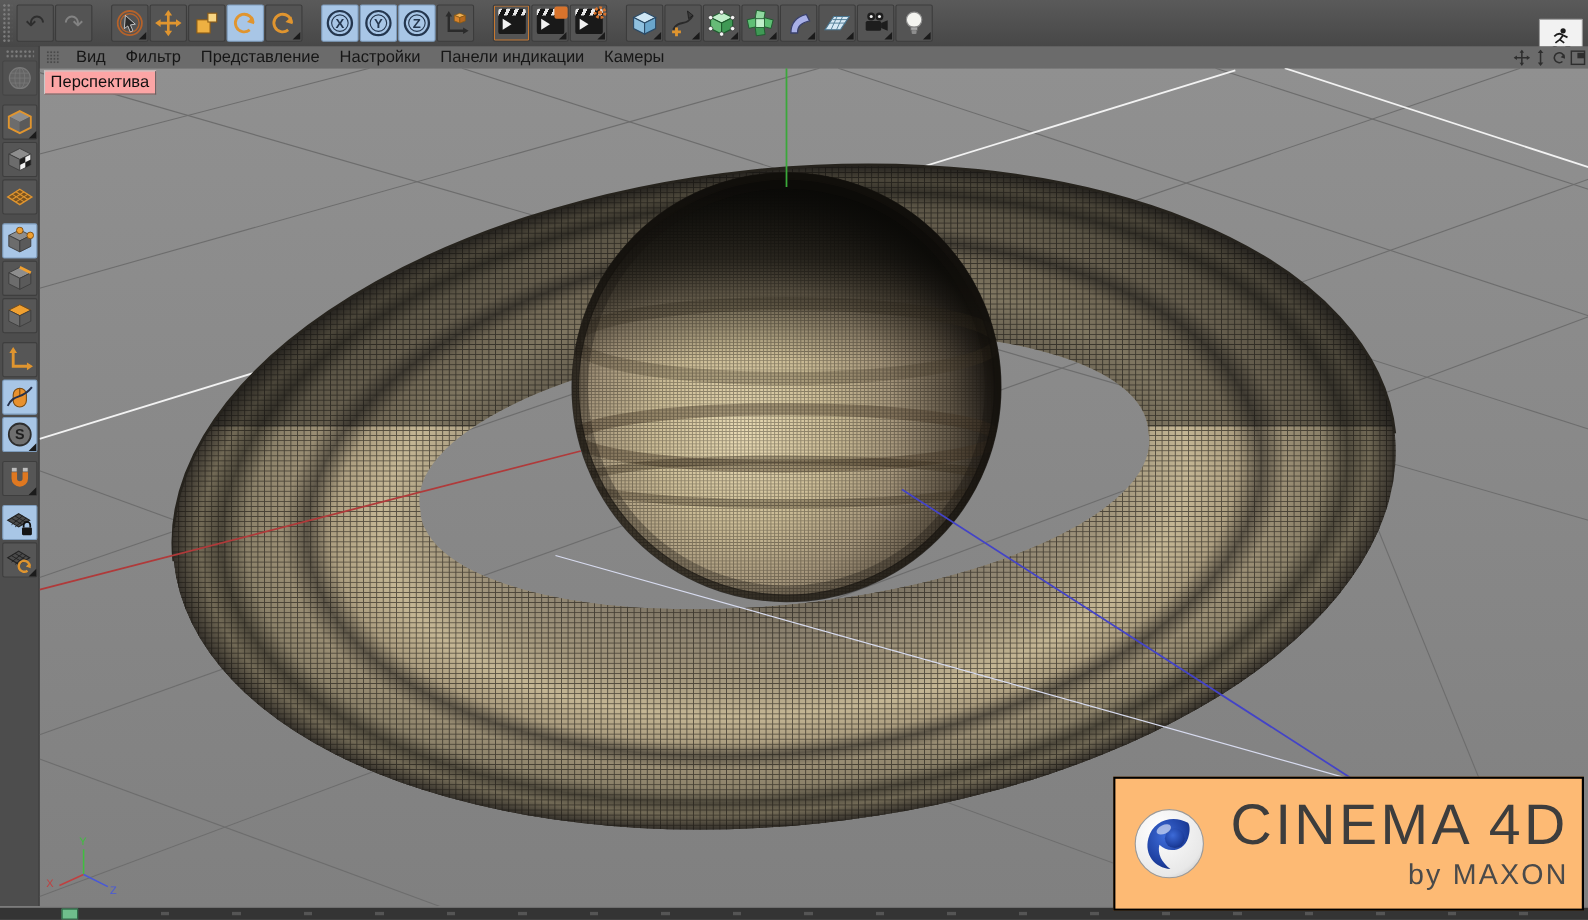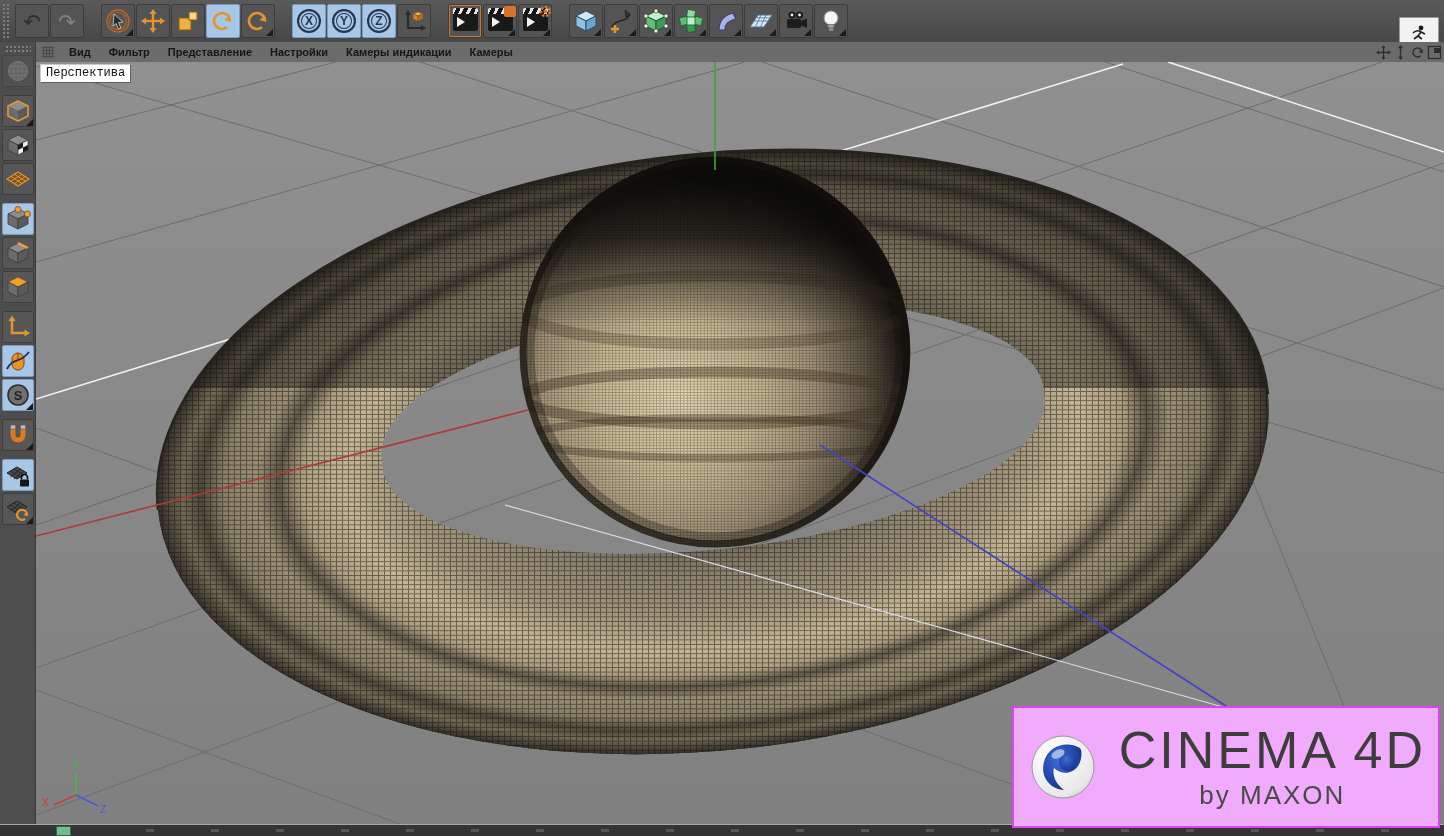--- a/index.html
+++ b/index.html
@@ -30,44 +30,44 @@
   .clap .osq{position:absolute;right:-3px;top:-6px;width:12px;height:11px;background:#d8732c;border-radius:2px;}
   .hlframe{box-shadow:0 0 0 1px #c87830 inset;}
   .goz{position:absolute;right:5px;top:17px;width:38px;height:38px;background:#f2f2f2;border-radius:1px;
     border:1px solid #9a9a9a;display:flex;flex-direction:column;align-items:center;justify-content:center;}
   .goz-label{font-size:9px;font-weight:bold;color:#1c1c1c;line-height:1;}
   
   .menubar{position:absolute;left:36px;top:42px;right:0;height:20px;background:#6b6b6b;
     border-bottom:1px solid #555;display:flex;align-items:center;}
   .menu-grip{width:12px;height:12px;margin:0 6px 0 6px;
     background-image:radial-gradient(#4a4a4a 1px,transparent 1.2px);background-size:3px 3px;}
-  .menu-item{font-size:11px;color:#161616;padding:0 9px;line-height:20px;font-weight:bold;}
+  .menu-item{font-size:15px;color:#161616;padding:0 9px;line-height:20px;}
   .vpnav{position:absolute;right:2px;top:0;height:20px;display:flex;align-items:center;gap:2px;}
   .vpnav svg{display:block;}
   
   .sidebar{position:absolute;left:0;top:42px;width:36px;bottom:12px;background:#4d4d4d;
     border-right:1px solid #3a3a3a;display:flex;flex-direction:column;align-items:center;box-sizing:border-box;}
   .sb-grip{width:26px;height:8px;margin:3px 0 2px 0;
     background-image:radial-gradient(#7d7d7d 1px,transparent 1.2px);background-size:4px 4px;}
   .sbtn{width:32px;height:32px;border-radius:2px;background:#565656;border:1px solid #3e3e3e;
     display:flex;align-items:center;justify-content:center;position:relative;margin-bottom:2px;box-sizing:border-box;}
   .sbtn.active{background:#a8c6e6;border-color:#7e9cbc;}
   .sbtn.fly::after{content:"";position:absolute;right:0;bottom:0;border-style:solid;
     border-width:0 0 7px 7px;border-color:transparent transparent #1b1b1b transparent;}
   .sbgap{height:6px;flex:0 0 auto;}
   
-  .persp-label{position:absolute;left:40px;top:64px;background:#ffffff;border:1px solid #c9c9c9;
-    border-right-color:#5f5f5f;border-bottom-color:#5f5f5f;font-size:12px;color:#101010;
-    padding:1px 5px 2px 5px;z-index:5;font-family:Liberation Mono, monospace;}
+  .persp-label{position:absolute;left:40px;top:64px;background:#fca5a5;border:1px solid #c9c9c9;
+    border-right-color:#5f5f5f;border-bottom-color:#5f5f5f;font-size:15px;color:#101010;
+    padding:1px 5px 2px 5px;z-index:5;}
   
-  .watermark{position:absolute;left:1012px;top:706px;width:428px;height:122px;background:#f0abfc;
-    border:2px solid #d946ef;box-sizing:border-box;z-index:6;display:flex;align-items:center;}
+  .watermark{position:absolute;left:1012px;top:706px;width:428px;height:122px;background:#fdba74;
+    border:2px solid #000000;box-sizing:border-box;z-index:6;display:flex;align-items:center;}
   .wm-text{flex:1;margin-left:22px;margin-right:12px;}
   .wm-title{font-size:52px;color:#3d3d3d;letter-spacing:3px;line-height:1.05;white-space:nowrap;}
-  .wm-sub{font-size:26px;color:#4a4a4a;letter-spacing:2px;text-align:center;margin-top:2px;}
+  .wm-sub{font-size:26px;color:#4a4a4a;letter-spacing:2px;text-align:right;margin-top:2px;}
   
   .timeline{position:absolute;left:0;bottom:0;width:1444px;height:12px;background:#343434;
     border-top:1px solid #a8a8a8;box-sizing:border-box;}
   .tl-marker{position:absolute;left:56px;top:1px;width:15px;height:10px;background:#6fbe8c;border:1px solid #2e6b48;box-sizing:border-box;}
   .tl-ticks{position:absolute;left:146px;right:0;top:4px;height:3px;
     background:repeating-linear-gradient(90deg,#5d5d5d 0 8px,transparent 8px 65px);opacity:.8;}
   .scene{position:absolute;left:36px;top:62px;}
 </style>
 </head>
 <body>
@@ -251,21 +251,21 @@
   </svg>
   <span class="goz-label">GoZ</span>
 </div>
 
 <div class="menubar">
   <div class="menu-grip"></div>
   <span class="menu-item">Вид</span>
   <span class="menu-item">Фильтр</span>
   <span class="menu-item">Представление</span>
   <span class="menu-item">Настройки</span>
-  <span class="menu-item">Камеры индикации</span>
+  <span class="menu-item">Панели индикации</span>
   <span class="menu-item">Камеры</span>
   <div class="vpnav">
     <svg width="15" height="15">
       <g stroke="#2e2e2e" stroke-width="1.4" fill="#2e2e2e">
         <line x1="7.5" y1="2" x2="7.5" y2="13"></line>
           <line x1="2" y1="7.5" x2="13" y2="7.5"></line>
         <path d="M7.5,0 L9.5,3 L5.5,3 Z" stroke="none"></path>
           <path d="M7.5,15 L9.5,12 L5.5,12 Z" stroke="none"></path>
         <path d="M0,7.5 L3,5.5 L3,9.5 Z" stroke="none"></path>
           <path d="M15,7.5 L12,5.5 L12,9.5 Z" stroke="none"></path>

